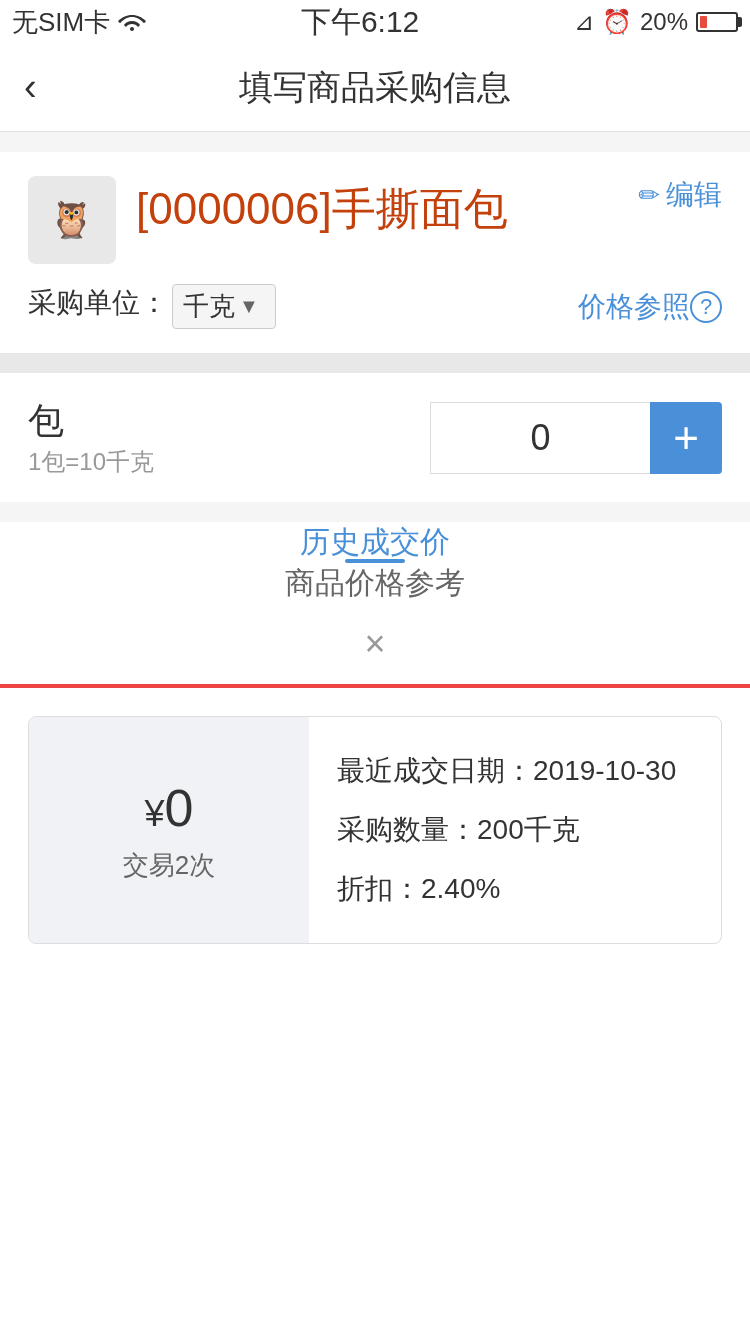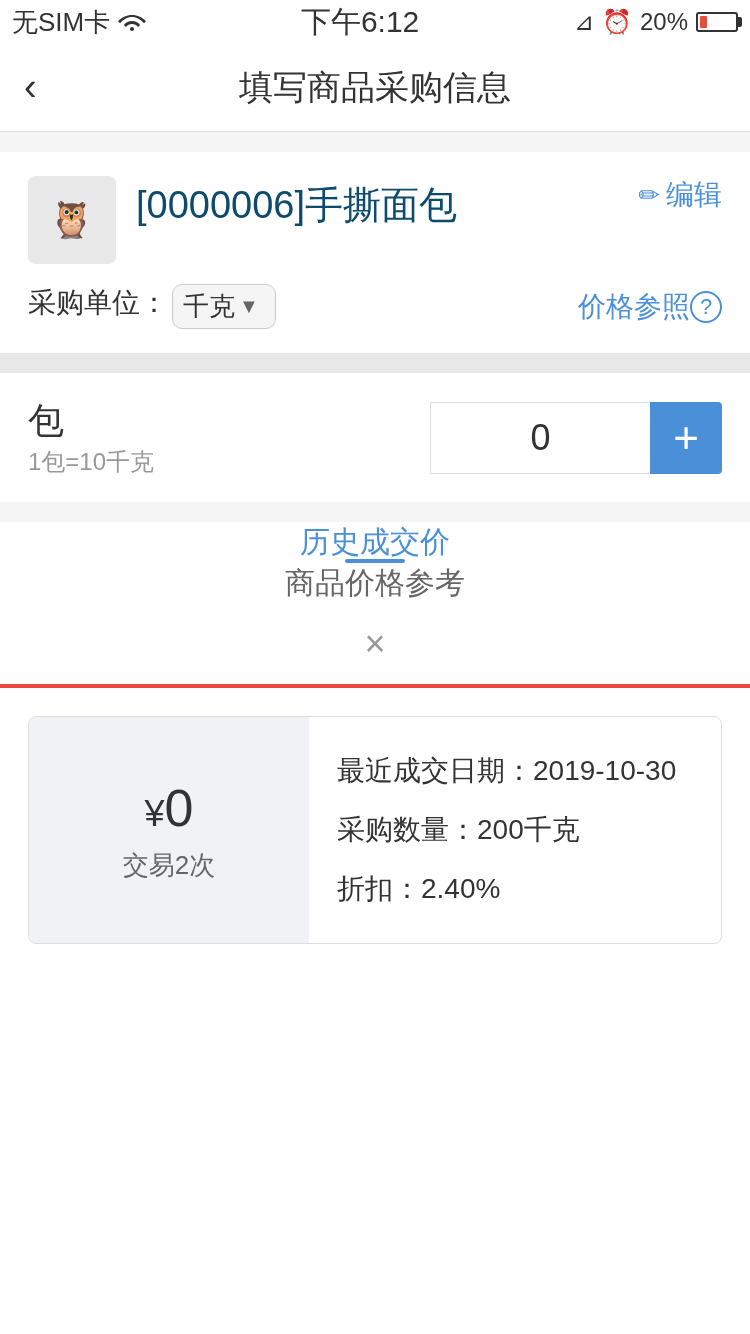--- a/index.html
+++ b/index.html
@@ -119,23 +119,23 @@
       display: flex;
       align-items: center;
       justify-content: center;
       flex-shrink: 0;
     }
     .owl-icon {
       font-size: 36px;
       color: #999;
     }
     .product-name {
-      font-size: 38px;
+      font-size: 44px;
       font-weight: 500;
-      color: #0c4a6e;
+      color: #c2410c;
       margin-top: 4px;
     }
     .edit-btn {
       display: flex;
       align-items: center;
       gap: 6px;
       color: #4a90d9;
       font-size: 28px;
       cursor: pointer;
     }
@@ -152,21 +152,21 @@
     .unit-label {
       font-size: 28px;
       color: #333;
       display: flex;
       align-items: flex-start;
       gap: 4px;
     }
     .unit-select {
       background: #f5f5f5;
       border: 1px solid #ccc;
-      border-radius: 10px;
+      border-radius: 4px;
       padding: 4px 16px 4px 10px;
       font-size: 26px;
       color: #333;
       display: inline-flex;
       align-items: center;
       gap: 4px;
       cursor: pointer;
     }
     .unit-select-arrow {
       font-size: 20px;

